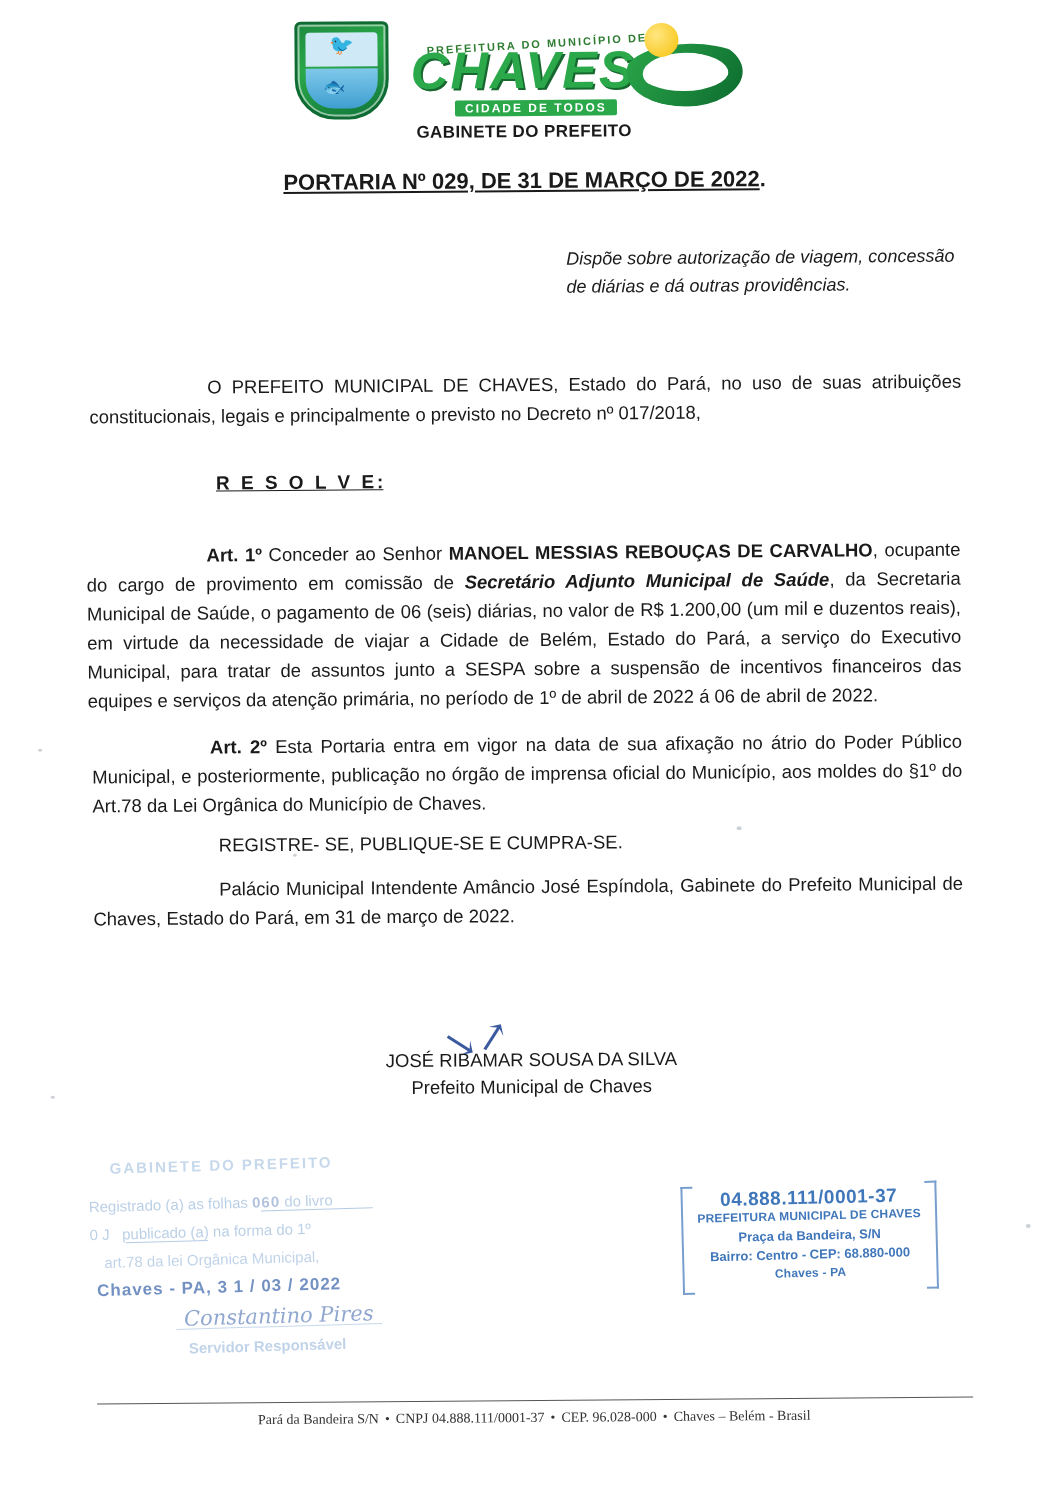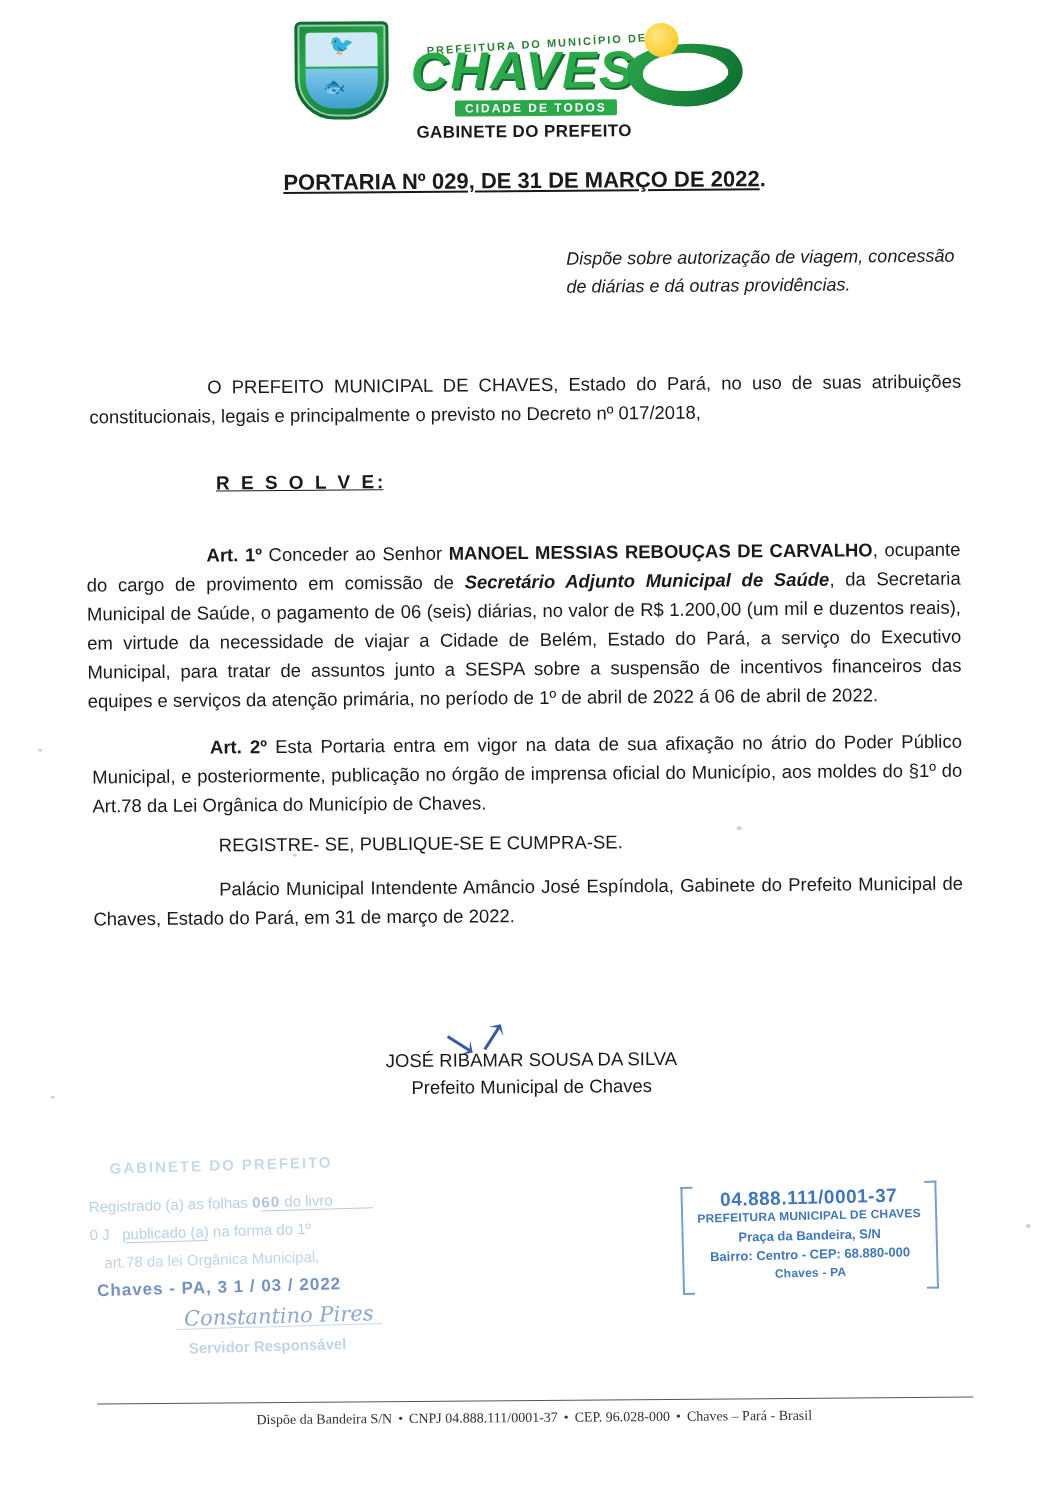--- a/index.html
+++ b/index.html
@@ -420,21 +420,21 @@
     <div class="brk-r"></div>
     <div class="cnpj">04.888.111/0001-37</div>
     <div class="nome">PREFEITURA MUNICIPAL DE CHAVES</div>
     <div class="end">Praça da Bandeira, S/N</div>
     <div class="bairro">Bairro: Centro - CEP: 68.880-000</div>
     <div class="nome">Chaves - PA</div>
   </div>
 
   <div class="footer-rule"></div>
   <div class="footer">
-    <span>Dispõe da Bandeira S/N</span><span class="sep">•</span><span>CNPJ 04.888.111/0001-37</span><span class="sep">•</span><span>CEP. 96.028-000</span><span class="sep">•</span><span>Chaves – Pará - Brasil</span>
+    <span>Pará da Bandeira S/N</span><span class="sep">•</span><span>CNPJ 04.888.111/0001-37</span><span class="sep">•</span><span>CEP. 96.028-000</span><span class="sep">•</span><span>Chaves – Belém - Brasil</span>
   </div>
 
   <div class="speck" style="left:38px;  top:745px;  width:4px; height:3px;"></div>
   <div class="speck" style="left:736px; top:828px;  width:5px; height:4px;"></div>
   <div class="speck" style="left:48px;  top:1092px; width:4px; height:3px;"></div>
   <div class="speck" style="left:1022px;top:1228px; width:5px; height:4px;"></div>
   <div class="speck" style="left:292px; top:852px;  width:4px; height:3px;"></div>
 
 </div>
 

